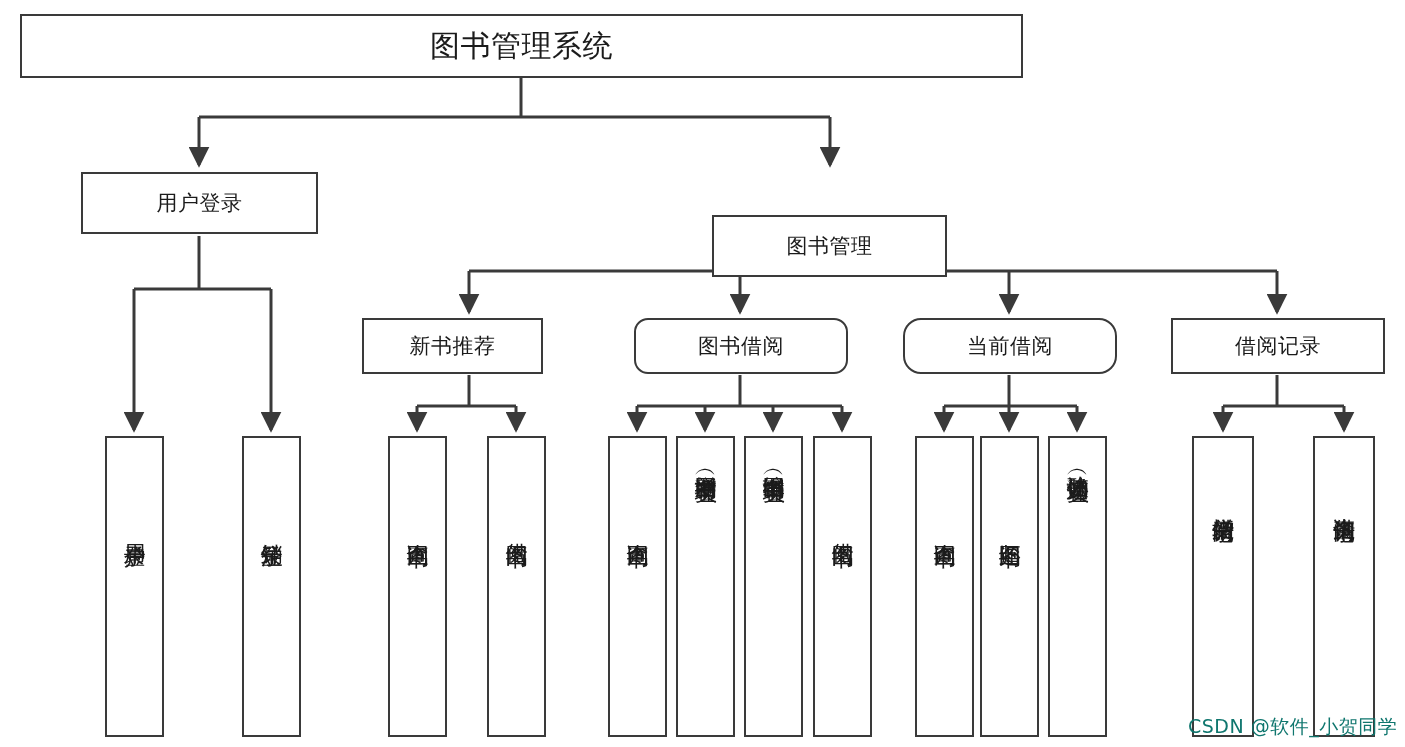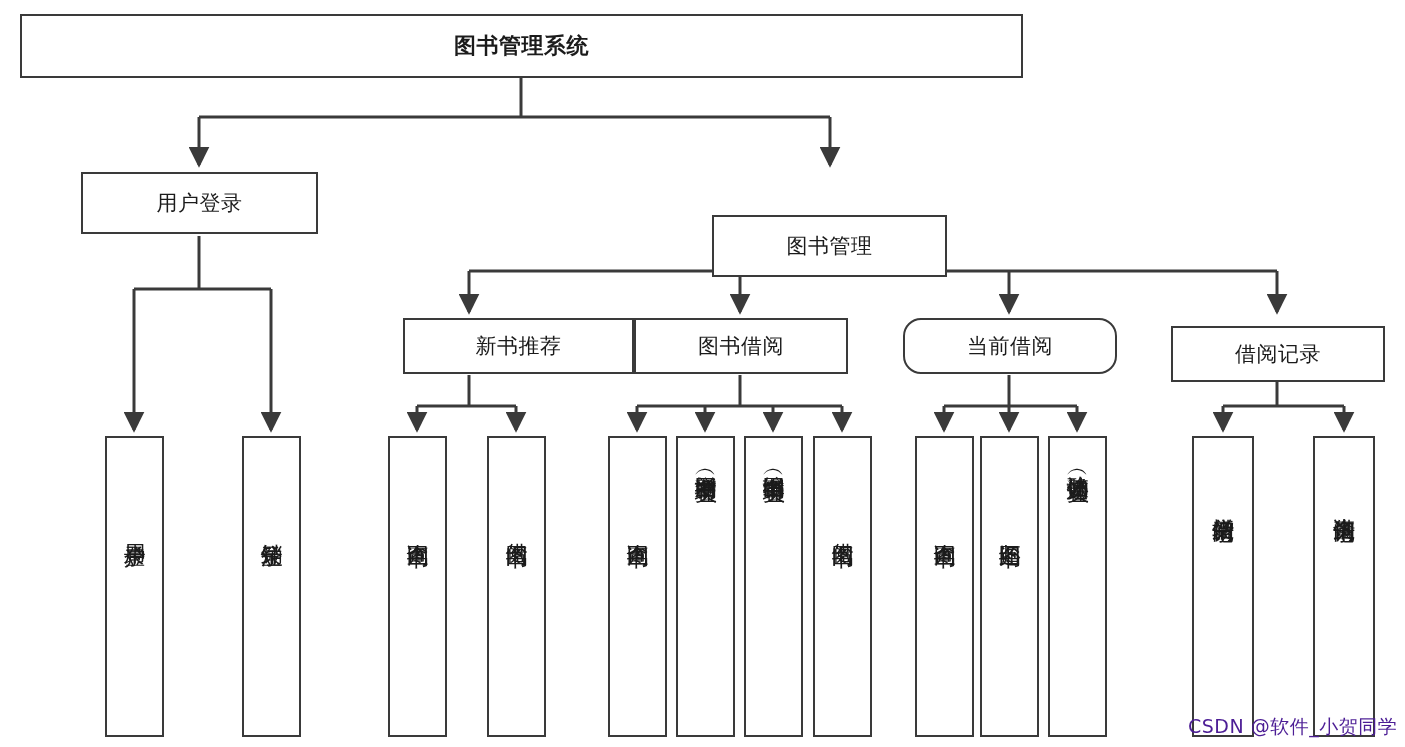--- a/index.html
+++ b/index.html
@@ -41,22 +41,21 @@
     text-align: center;
     line-height: 1.05;
     letter-spacing: 0.5px;
   }
   
   .node.horiz .node-label {
     writing-mode: horizontal-tb;
     font-size: 21px;
   }
   .node.root .node-label {
-    font-size: 22px;
-    font-weight: bold;
+    font-size: 30px;
   }
   
   .node.vert {
     align-items: flex-start;
     justify-content: center;
     padding-top: 10px;
   }
   .node.vert .node-label {
     writing-mode: vertical-rl;
     text-orientation: upright;
@@ -72,21 +71,21 @@
     padding-top: 10px;
   }
   .node.vert.midlow .node-label {
     padding-top: 52px;
   }
   .watermark {
     position: absolute;
     left: 1188px;
     top: 714px;
     font-size: 19px;
-    color: #4c1d95;
+    color: #0f766e;
     white-space: nowrap;
     letter-spacing: 0.5px;
   }
 </style>
 </head>
 <body>
 
 <div id="diagram-root">
 
   <svg id="edge-layer" viewBox="0 0 1405 747" width="1405" height="747" xmlns="http://www.w3.org/2000/svg">
@@ -143,30 +142,30 @@
     <span class="node-label">图书管理系统</span>
   </div>
 
   <div class="node horiz" style="left:81px; top:172px; width:237px; height:62px;">
     <span class="node-label">用户登录</span>
   </div>
   <div class="node horiz" style="left:712px; top:172px; width:235px; height:62px;margin-top:43px;">
     <span class="node-label">图书管理</span>
   </div>
 
-  <div class="node horiz" style="left:362px; top:318px; width:231px; height:56px;margin-left:41px;">
+  <div class="node horiz" style="left:362px; top:318px; width:181px; height:56px;">
     <span class="node-label">新书推荐</span>
   </div>
-  <div class="node horiz" style="left:634px; top:318px; width:214px; height:56px;">
+  <div class="node horiz" style="left:634px; top:318px; width:214px; height:56px;border-radius:14px;">
     <span class="node-label">图书借阅</span>
   </div>
   <div class="node horiz" style="left:903px; top:318px; width:214px; height:56px;border-radius:18px;">
     <span class="node-label">当前借阅</span>
   </div>
-  <div class="node horiz" style="left:1171px; top:318px; width:214px; height:56px;margin-top:8px;">
+  <div class="node horiz" style="left:1171px; top:318px; width:214px; height:56px;">
     <span class="node-label">借阅记录</span>
   </div>
 
   <div class="node vert mid" style="left:105px; top:436px; width:59px; height:301px;">
     <span class="node-label">用户登录</span>
   </div>
   <div class="node vert mid" style="left:242px; top:436px; width:59px; height:301px;">
     <span class="node-label">注销登录</span>
   </div>
 

